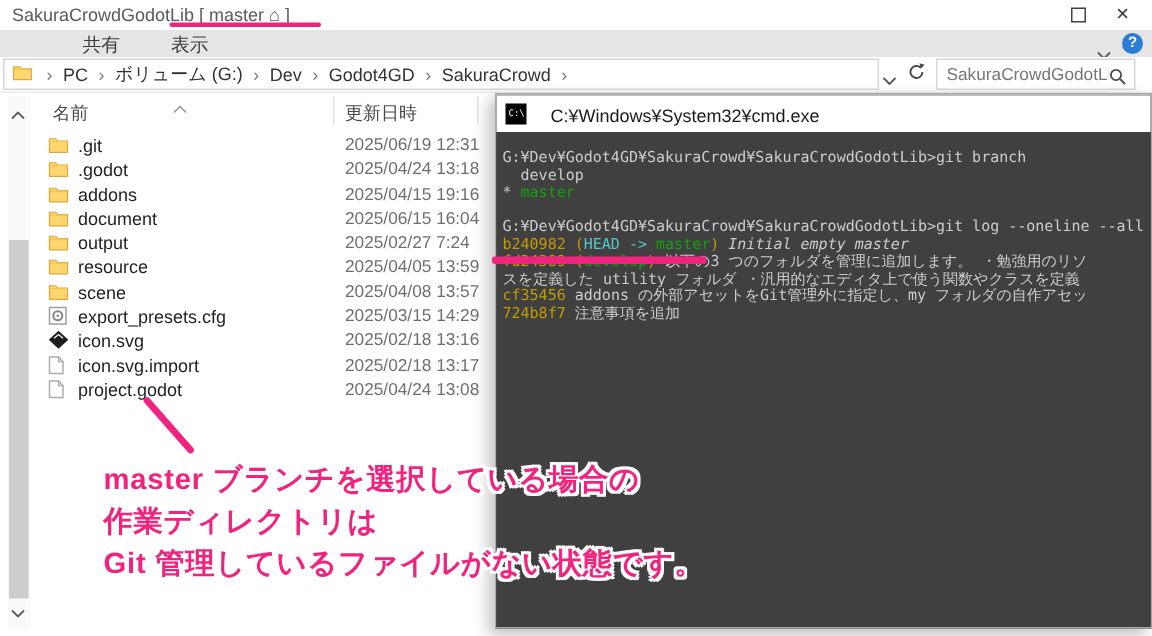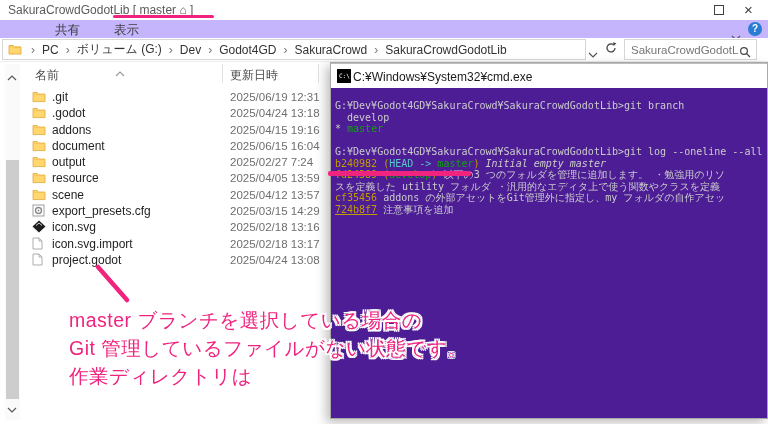--- a/index.html
+++ b/index.html
@@ -9,21 +9,21 @@
   .stage{position:relative;width:768px;height:424px;overflow:hidden;background:#fff;}
 
   
   .explorer{position:absolute;inset:0;background:#fff;z-index:1;}
   .titlebar{position:absolute;left:0;top:0;width:768px;height:20px;background:#fff;}
   .win-title{position:absolute;left:8px;top:3px;font-size:12px;color:#5a5a5a;white-space:nowrap;}
   .title-underline{position:absolute;left:113px;top:15px;width:101px;height:3px;background:var(--accent);border-radius:2px;}
   .btn-max{position:absolute;left:714px;top:5px;width:10px;height:10px;border:1px solid #404040;background:#fff;}
   .btn-close{position:absolute;left:744px;top:1px;font-size:15px;color:#404040;line-height:18px;}
 
-  .ribbon{position:absolute;left:0;top:20px;width:768px;height:18px;background:#c4b5fd;}
+  .ribbon{position:absolute;left:0;top:20px;width:768px;height:18px;background:#e5e5e5;}
   .rtab{position:absolute;top:2px;font-size:12.5px;color:#3c3c3c;}
   .rtab-share{left:55px;} .rtab-view{left:114px;}
   .ribbon-collapse{position:absolute;left:731px;top:7px;}
   .help-circle{position:absolute;left:748px;top:2px;width:14px;height:14px;border-radius:50%;
     background:#2b7cd3;color:#fff;font-size:10px;font-weight:bold;text-align:center;line-height:14px;}
 
   .address-row{position:absolute;left:0;top:38px;width:768px;height:24px;background:#fff;border-bottom:1px solid #ececec;}
   .address-field{position:absolute;left:2px;top:1px;width:584px;height:21px;border:1px solid #d6d6d6;background:#fff;display:flex;align-items:center;padding-left:5px;overflow:hidden;}
   .addr-folder{flex:0 0 auto;margin-right:2px;}
   .bc-sep{color:#777;font-size:12px;margin:0 7px;}
@@ -59,30 +59,30 @@
   .f-row[data-icon="file"] .ic-file{display:block;}
   .f-name{position:absolute;left:28px;top:1px;font-size:12px;color:#1f1f1f;white-space:nowrap;}
   .f-date{position:absolute;left:206px;top:2px;font-size:11.5px;color:#6e6e6e;white-space:nowrap;}
 
   
   .cmd{position:absolute;left:330px;top:62px;width:438px;height:357px;z-index:5;
     border:1px solid #a9a9a9;box-shadow:-4px 4px 10px rgba(0,0,0,.25);background:#0c0c0c;}
   .cmd-titlebar{position:absolute;left:0;top:0;right:0;height:25px;background:#fff;border-top:1px solid #bdbdbd;}
   .cmd-icon{position:absolute;left:6px;top:5px;width:14px;height:14px;background:#000;}
   .cmd-icon span{position:absolute;left:2px;top:3px;font-family:"DejaVu Sans Mono",monospace;font-size:6px;color:#fff;line-height:8px;}
-  .cmd-title{position:absolute;left:22px;top:6px;font-size:12px;color:#1a1a1a;white-space:nowrap;}
+  .cmd-title{position:absolute;left:36px;top:6px;font-size:12px;color:#1a1a1a;white-space:nowrap;}
   .console{position:absolute;left:0;top:25px;right:0;bottom:0;overflow:hidden;
     font-family:"DejaVu Sans Mono",monospace;font-size:10px;padding:12px 0 0 4px;}
   .cline{height:11.5px;line-height:11.5px;white-space:pre;overflow:hidden;}
 
   
   .console-underline{position:absolute;left:328px;top:171px;width:143px;height:5px;background:var(--accent);border-radius:2px;z-index:10;}
   .pointer-svg{position:absolute;left:0;top:0;z-index:10;pointer-events:none;}
   .annotation{position:absolute;left:69px;top:306px;z-index:11;white-space:nowrap;}
-  .anno-line{font-size:19.5px;font-weight:normal;line-height:28px;color:var(--accent);letter-spacing:.5px;
+  .anno-line{font-size:19.5px;font-weight:bold;line-height:28px;color:var(--accent);letter-spacing:.5px;
     text-shadow:-2px -2px 0 #fff,2px -2px 0 #fff,-2px 2px 0 #fff,2px 2px 0 #fff,0 -2px 0 #fff,0 2px 0 #fff,-2px 0 0 #fff,2px 0 0 #fff;}
 </style>
 </head>
 <body>
 
 <div class="stage">
 
   <div class="explorer">
 
     <div class="titlebar">
@@ -116,21 +116,20 @@
             <span class="bc-crumb">PC</span>
             <span class="bc-sep">›</span>
             <span class="bc-crumb">ボリューム (G:)</span>
             <span class="bc-sep">›</span>
             <span class="bc-crumb">Dev</span>
             <span class="bc-sep">›</span>
             <span class="bc-crumb">Godot4GD</span>
             <span class="bc-sep">›</span>
             <span class="bc-crumb">SakuraCrowd</span>
             <span class="bc-sep">›</span>
-            <span class="bc-crumb">SakuraCrowdGodotLib</span>
           </span>
       </div>
       <span class="addr-drop">
         <svg width="10" height="6" viewBox="0 0 10 6">
             <polyline points="1,1 5,5 9,1" fill="none" stroke="#555" stroke-width="1.2"></polyline>
           </svg>
       </span>
       <span class="addr-refresh">
         <svg width="14" height="14" viewBox="0 0 14 14">
             <path d="M11 7 a4 4 0 1 1 -1.3 -3" fill="none" stroke="#4a4a4a" stroke-width="1.3"></path>
@@ -244,21 +243,21 @@
     </div>
           <div class="f-row" data-icon="folder">
       <span class="f-icon">
         <svg class="ic-folder" width="14" height="13" viewBox="0 0 14 13">
                 <path d="M1 2.5 h4.2 l1.2 1.6 H13 v7.5 H1 z" fill="#ffd76e" stroke="#dfa63c" stroke-width="0.8"></path>
                 <path d="M1 4.4 h12" stroke="#f3c451" stroke-width="0.8"></path>
               </svg>
 
       </span>
       <span class="f-name">scene</span>
-      <span class="f-date">2025/04/12 13:57</span>
+      <span class="f-date">2025/04/08 13:57</span>
     </div>
           <div class="f-row" data-icon="cfg">
       <span class="f-icon">
 
         <svg class="ic-cfg" width="13" height="13" viewBox="0 0 13 13">
                 <rect x="1" y="1" width="11" height="11" fill="#fff" stroke="#9f9f9f"></rect>
                 <circle cx="6.5" cy="6.5" r="3" fill="none" stroke="#8a8a8a" stroke-width="1.4"></circle>
                 <circle cx="6.5" cy="6.5" r="0.9" fill="#8a8a8a"></circle>
               </svg>
 
@@ -304,38 +303,38 @@
     </div>
   </div>
 
   <div class="cmd">
     <div class="cmd-titlebar">
       <span class="cmd-icon">
           <span>C:\</span>
         </span>
       <span class="cmd-title">C:¥Windows¥System32¥cmd.exe</span>
     </div>
-    <div class="console" style="background: #4c1d95;">
+    <div class="console" style="background: #404040;">
         <div class="cline"><span style="color: rgb(204, 204, 204);">G:¥Dev¥Godot4GD¥SakuraCrowd¥SakuraCrowdGodotLib&gt;git branch</span></div>
         <div class="cline"><span style="color: rgb(204, 204, 204);">  develop</span></div>
         <div class="cline"><span style="color: rgb(204, 204, 204);">* </span><span style="color: rgb(19, 161, 14);">master</span></div>
         <div class="cline"></div>
         <div class="cline"><span style="color: rgb(204, 204, 204);">G:¥Dev¥Godot4GD¥SakuraCrowd¥SakuraCrowdGodotLib&gt;git log --oneline --all</span></div>
         <div class="cline"><span style="color: rgb(193, 156, 0);">b240982 (</span><span style="color: rgb(86, 200, 200);">HEAD -&gt; </span><span style="color: rgb(19, 161, 14);">master</span><span style="color: rgb(193, 156, 0);">)</span><span style="color: rgb(204, 204, 204); font-style: italic;"> Initial empty master</span></div>
         <div class="cline"><span style="color: rgb(193, 156, 0);">fd24389 (</span><span style="color: rgb(19, 161, 14);">develop</span><span style="color: rgb(193, 156, 0);">)</span><span style="color: rgb(204, 204, 204);"> 以下の3 つのフォルダを管理に追加します。 ・勉強用のリソ</span></div>
         <div class="cline"><span style="color: rgb(204, 204, 204);">スを定義した utility フォルダ ・汎用的なエディタ上で使う関数やクラスを定義</span></div>
         <div class="cline"><span style="color: rgb(193, 156, 0);">cf35456</span><span style="color: rgb(204, 204, 204);"> addons の外部アセットをGit管理外に指定し、my フォルダの自作アセッ</span></div>
-        <div class="cline"><span style="color: rgb(193, 156, 0); text-decoration: underline;">724b8f7</span><span style="color: rgb(204, 204, 204);"> 注意事項を追加</span></div>
+        <div class="cline"><span style="color: rgb(193, 156, 0);">724b8f7</span><span style="color: rgb(204, 204, 204);"> 注意事項を追加</span></div>
         <div class="cline"></div>
       </div>
   </div>
 
   <div class="console-underline"></div>
   <svg class="pointer-svg" width="768" height="424" viewBox="0 0 768 424">
     <line x1="98" y1="267" x2="127" y2="300" stroke="#f0247f" stroke-width="4.5" stroke-linecap="round"></line>
   </svg>
   <div class="annotation">
       <div class="anno-line">master ブランチを選択している場合の</div>
+      <div class="anno-line">作業ディレクトリは</div>
       <div class="anno-line">Git 管理しているファイルがない状態です。</div>
-      <div class="anno-line">作業ディレクトリは</div>
     </div>
 
 </div>
 
 </body></html>

